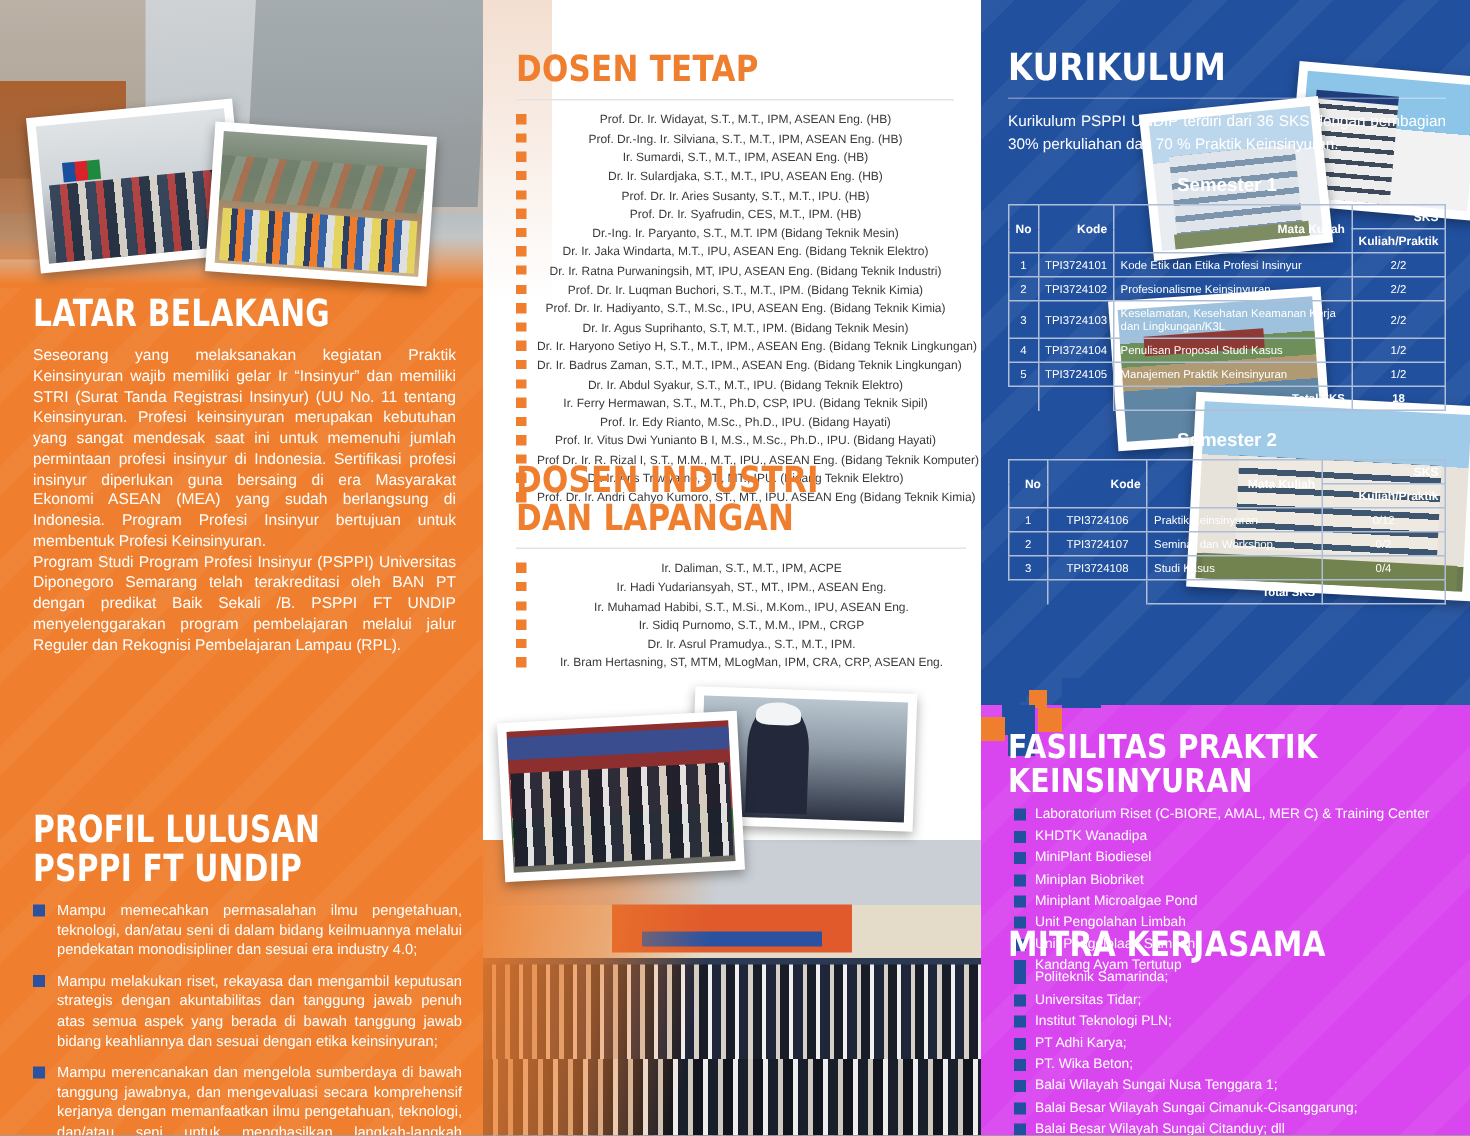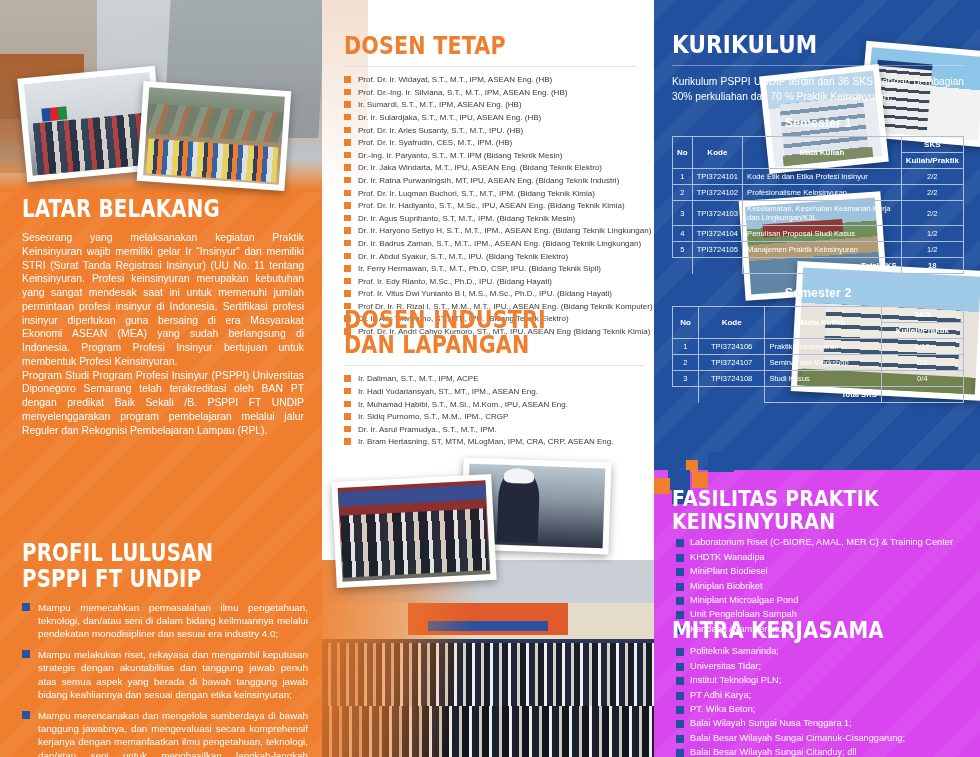--- a/index.html
+++ b/index.html
@@ -150,21 +150,21 @@
     font-family:"DejaVu Sans", sans-serif;
     font-weight:bold;
     color:#ef7f2e; font-size:24px; line-height:1.05;
     transform:scaleX(.86); transform-origin:left center;
     letter-spacing:.2px;
   }
   .rule{ height:1px; background:#e3e3e3; margin:7px 0 8px 0; }
   ul.namelist{ list-style:none; }
   ul.namelist li{
     position:relative; padding-left:14px; margin-bottom:2.6px;
-    color:#3a3a3a; font-size:8px; line-height:1.25; white-space:nowrap;
+    color:#3a3a3a; font-size:8px; line-height:1.25; white-space:nowrap;text-align:center;
   }
   ul.namelist li::before{
     content:""; position:absolute; left:0; top:1px;
     width:6.5px; height:6.5px; background:#ef7f2e;
   }
 
   
   .ph-c{ left:12px; top:478px; width:160px; height:106px; transform:rotate(-3deg); z-index:6;}
   .ph-c .inner{ background:linear-gradient(180deg,#8d2f2f 0 30%,#b24141 30% 62%,#3f6b35 62% 80%,#6b6b63 80% 100%); }
   .ph-c .inner::before{
@@ -244,21 +244,21 @@
   .kur-p{ color:#fff; font-size:10.2px; line-height:1.42; text-align:justify; }
   .sem-title{
     color:#fff; text-align:center; font-weight:bold; font-size:12.5px; margin:12px 0 6px 0;
   }
   table.kur{
     width:100%; border-collapse:collapse; color:#fff; font-size:7.6px;
   }
   table.kur th, table.kur td{
     border:1px solid #aebdd8; padding:3px 4px; vertical-align:middle;
   }
-  table.kur th{ font-weight:bold; text-align:center; font-size:8px; }
+  table.kur th{ font-weight:bold; text-align:right; font-size:8px; }
   td.c{ text-align:center; }
   td.r{ text-align:right; font-weight:bold; }
   .noborder-l{ border-left:1px solid transparent !important; }
 
   .pixband{ position:absolute; left:0; top:452px; width:200px; height:52px; }
   .pixband i{ position:absolute; display:block; }
 
   ul.bul-w{ list-style:none; margin-top:4px; }
   ul.bul-w li{
     position:relative; padding-left:18px; margin-bottom:2.5px;
@@ -526,20 +526,21 @@
       </div>
 
     <div style="position:absolute;left:18px;top:487px;width:300px;z-index:7;">
       <div class="h1-white" style="font-size:22px;">FASILITAS PRAKTIK KEINSINYURAN</div>
       <ul class="bul-w" id="fasilitas-list">
           <li>Laboratorium Riset (C-BIORE, AMAL, MER C) &amp; Training Center</li>
           <li>KHDTK Wanadipa</li>
           <li>MiniPlant Biodiesel</li>
           <li>Miniplan Biobriket</li>
           <li>Miniplant Microalgae Pond</li>
+          <li>Unit Pengolahan Limbah</li>
           <li>Unit Pengelolaan Sampah</li>
           <li>Kandang Ayam Tertutup</li>
         </ul>
     </div>
 
     <div class="photo ph-g">
         <div class="inner"></div>
       </div>
     <div class="photo ph-h">
         <div class="inner"></div>

